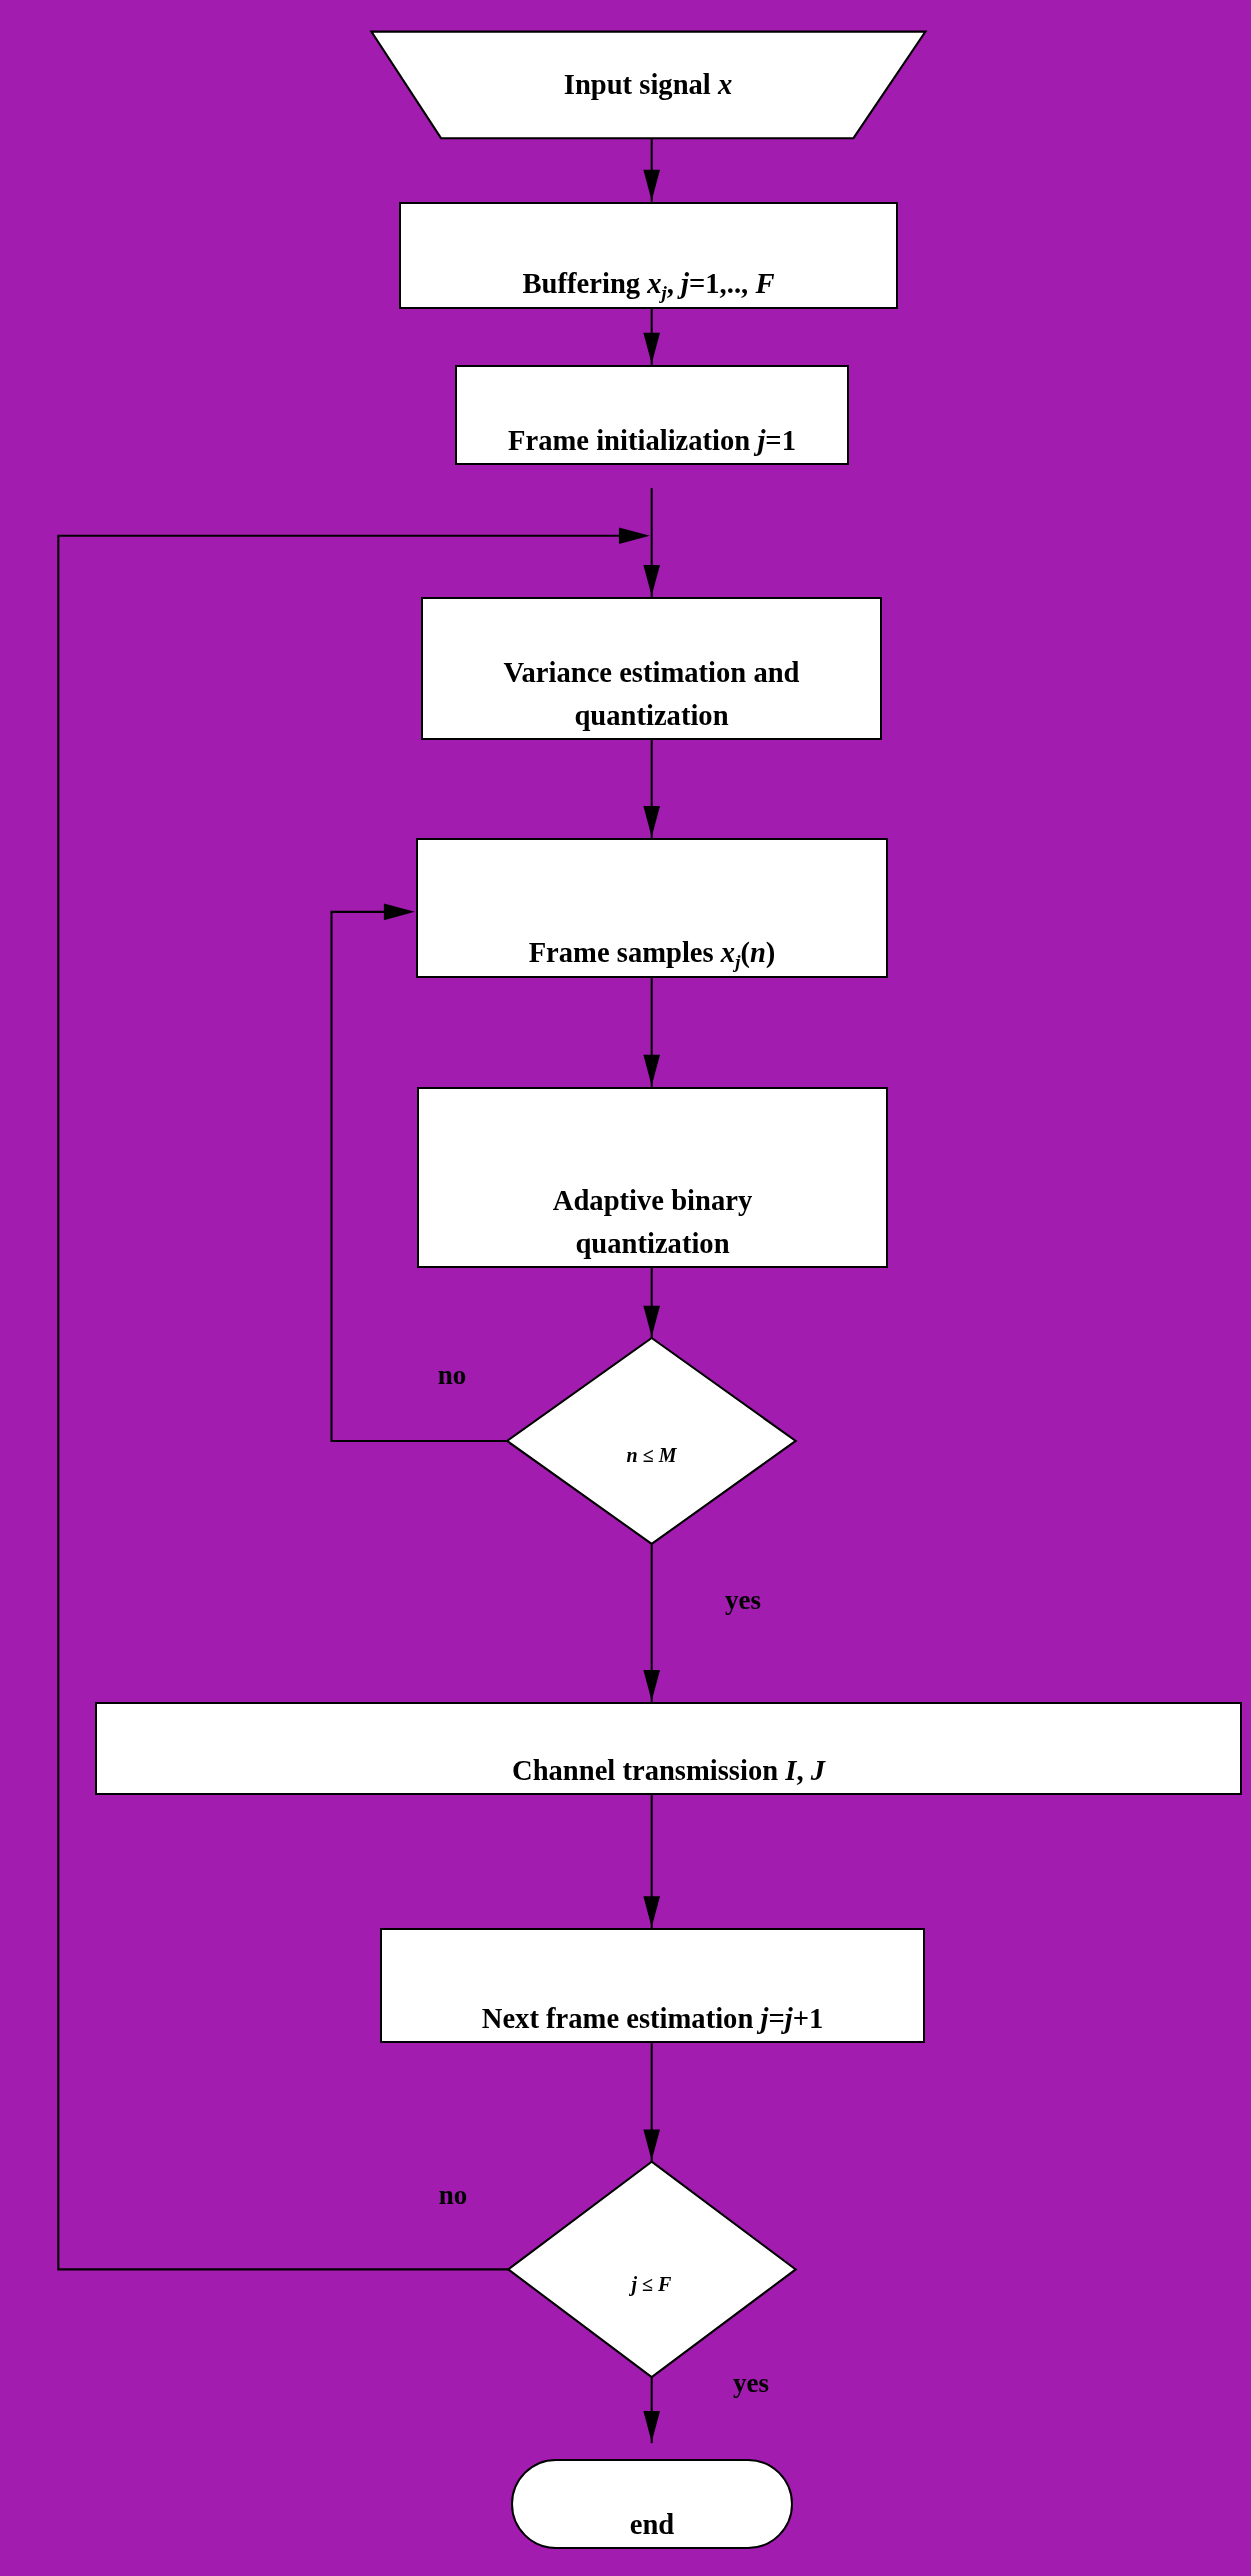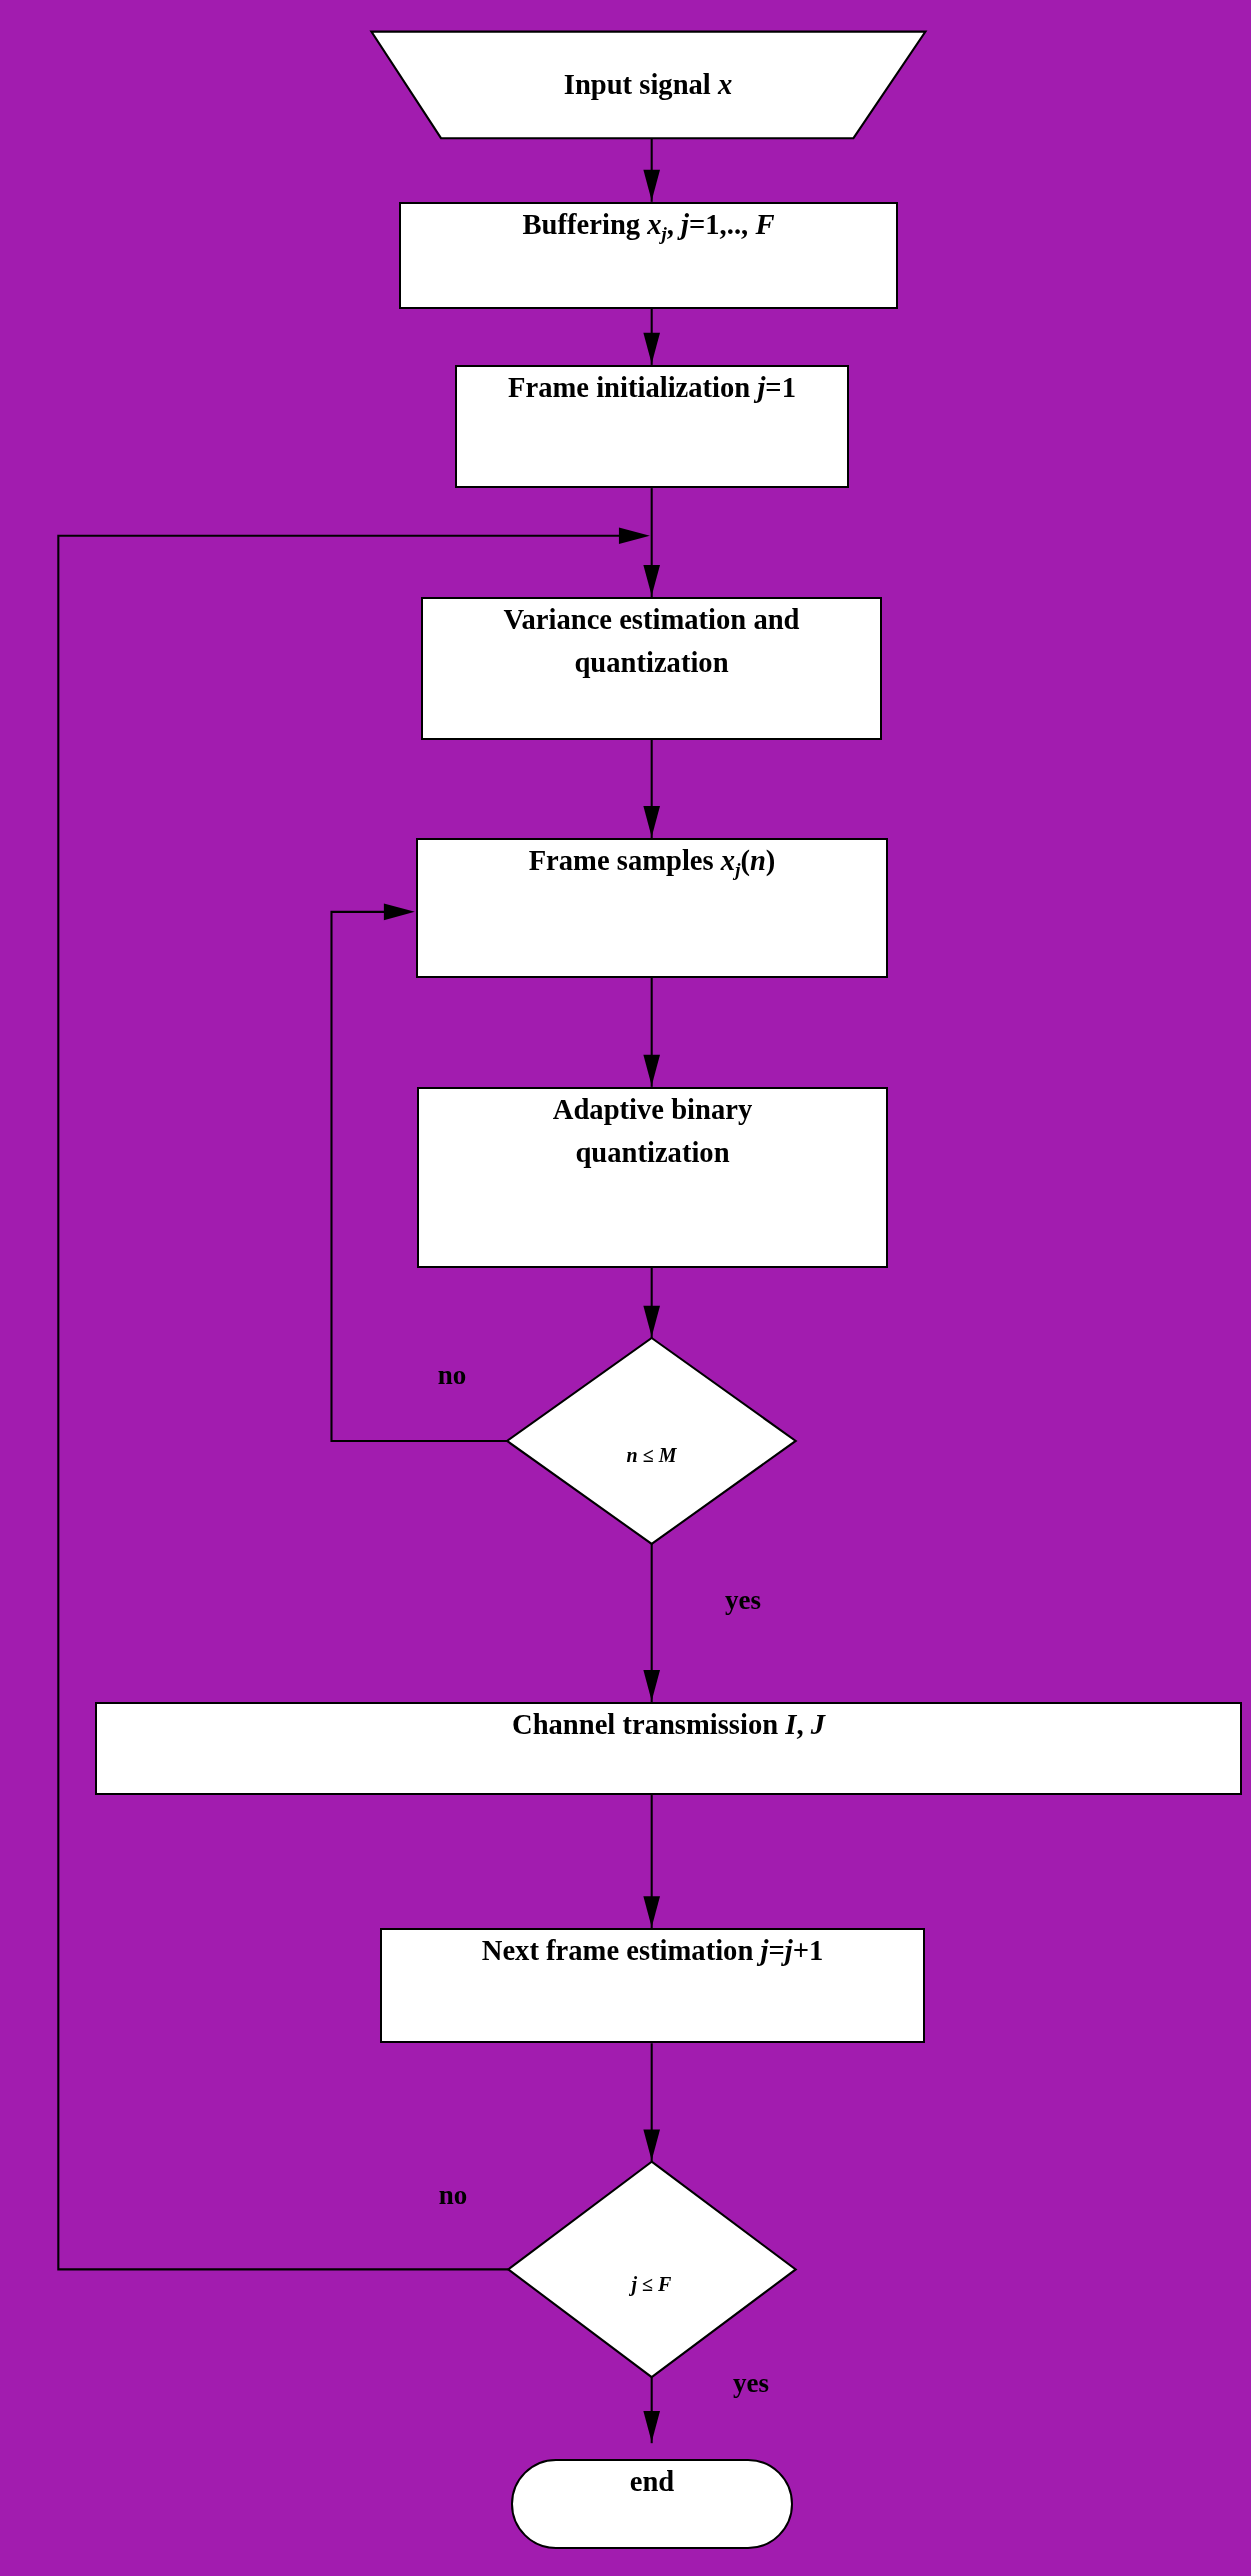--- a/index.html
+++ b/index.html
@@ -6,21 +6,21 @@
   .stage{
     position:relative;width:1251px;height:2576px;background:#a21caf;
     font-family:"Liberation Serif", serif;color:#000;overflow:hidden;
   }
   .wires{position:absolute;left:0;top:0;z-index:1;}
   .shape{fill:#ffffff;stroke:#000000;stroke-width:3.5;}
   .wire{stroke:#000000;stroke-width:3.5;fill:none;}
   .head{fill:#000000;stroke:none;}
   .box{
     position:absolute;box-sizing:border-box;border:2.4px solid #000;background:#fff;
-    display:flex;flex-direction:column;align-items:center;justify-content:flex-start;z-index:2;
+    display:flex;flex-direction:column;align-items:center;justify-content:flex-end;z-index:2;
   }
   .overlay{
     position:absolute;display:flex;flex-direction:column;align-items:center;justify-content:center;
     z-index:3;background:transparent;
   }
   .t{white-space:pre;font-weight:bold;font-size:28.6px;line-height:1.5;text-align:center;}
   .dt{font-size:20px;margin-top:28px;}
   .v{font-style:italic;}
   .sub{font-size:0.66em;font-style:italic;vertical-align:-0.3em;}
   .edge-label{
@@ -70,21 +70,21 @@
   </svg>
 
   <div class="overlay" style="left:371px;top:32px;width:554px;height:107px;">
     <div class="t"><span>Input signal </span><span class="v">x</span></div>
   </div>
 
   <div class="box" style="left:399px;top:202px;width:499px;height:107px;">
     <div class="t"><span>Buffering </span><span class="v">x</span><span class="sub">j</span><span>, </span><span class="v">j</span><span>=1,.., </span><span class="v">F</span></div>
   </div>
 
-  <div class="box" style="left:455px;top:365px;width:394px;height:123px;">
+  <div class="box" style="left:455px;top:365px;width:394px;height:100px;">
     <div class="t"><span>Frame initialization </span><span class="v">j</span><span>=1</span></div>
   </div>
 
   <div class="box" style="left:421px;top:597px;width:461px;height:143px;">
     <div class="t">Variance estimation and</div>
     <div class="t">quantization</div>
   </div>
 
   <div class="box" style="left:416px;top:838px;width:472px;height:140px;">
     <div class="t"><span>Frame samples </span><span class="v">x</span><span class="sub">j</span><span>(</span><span class="v">n</span><span>)</span></div>

